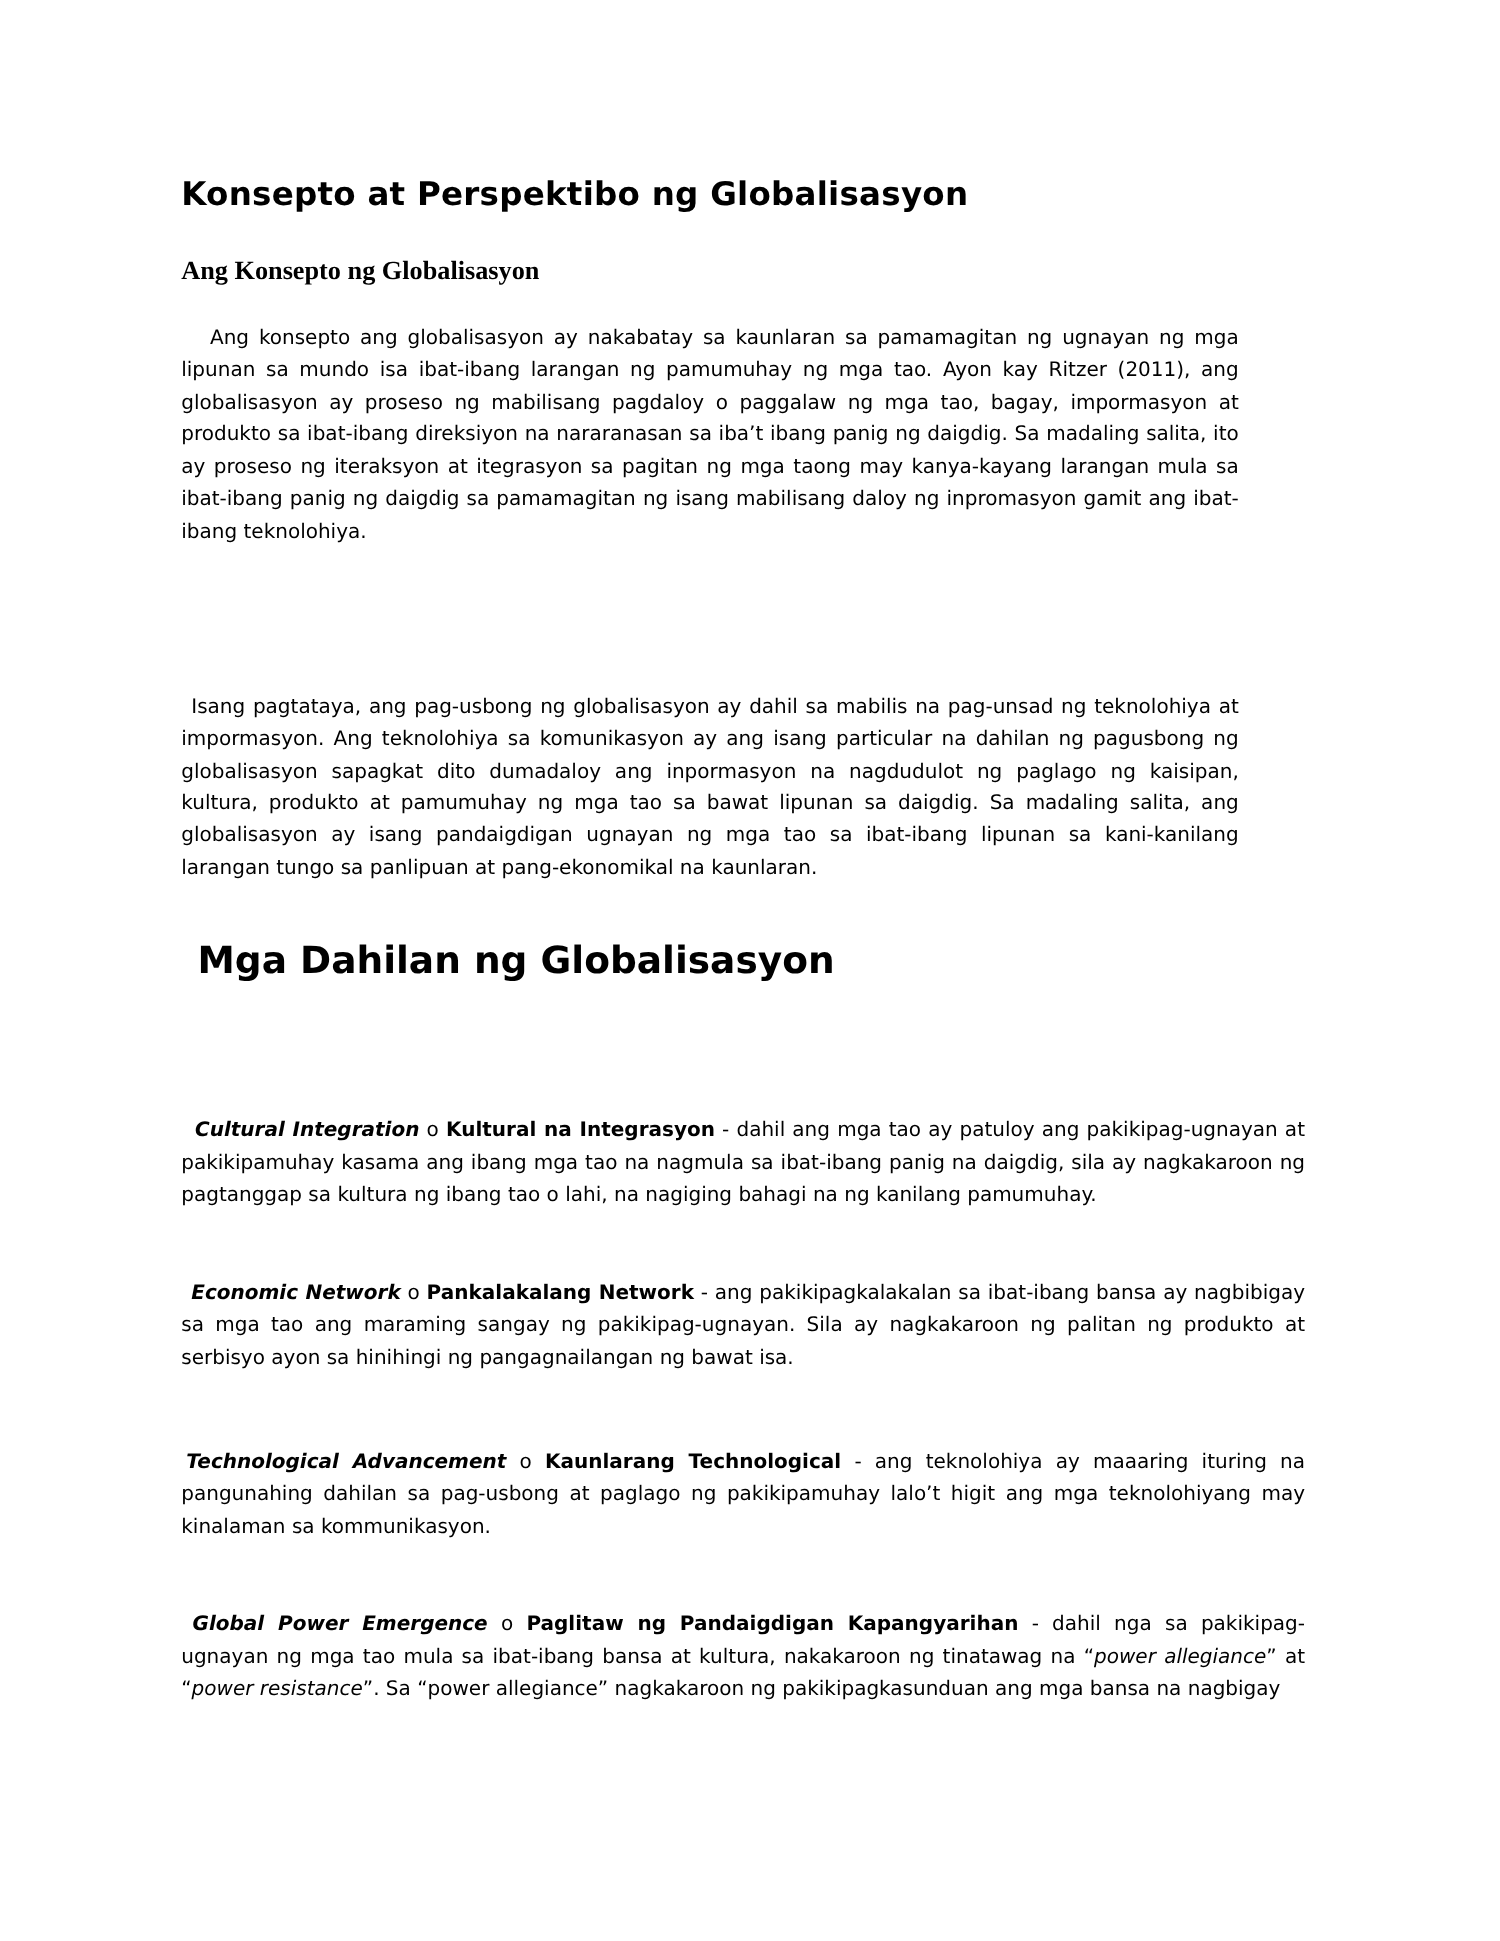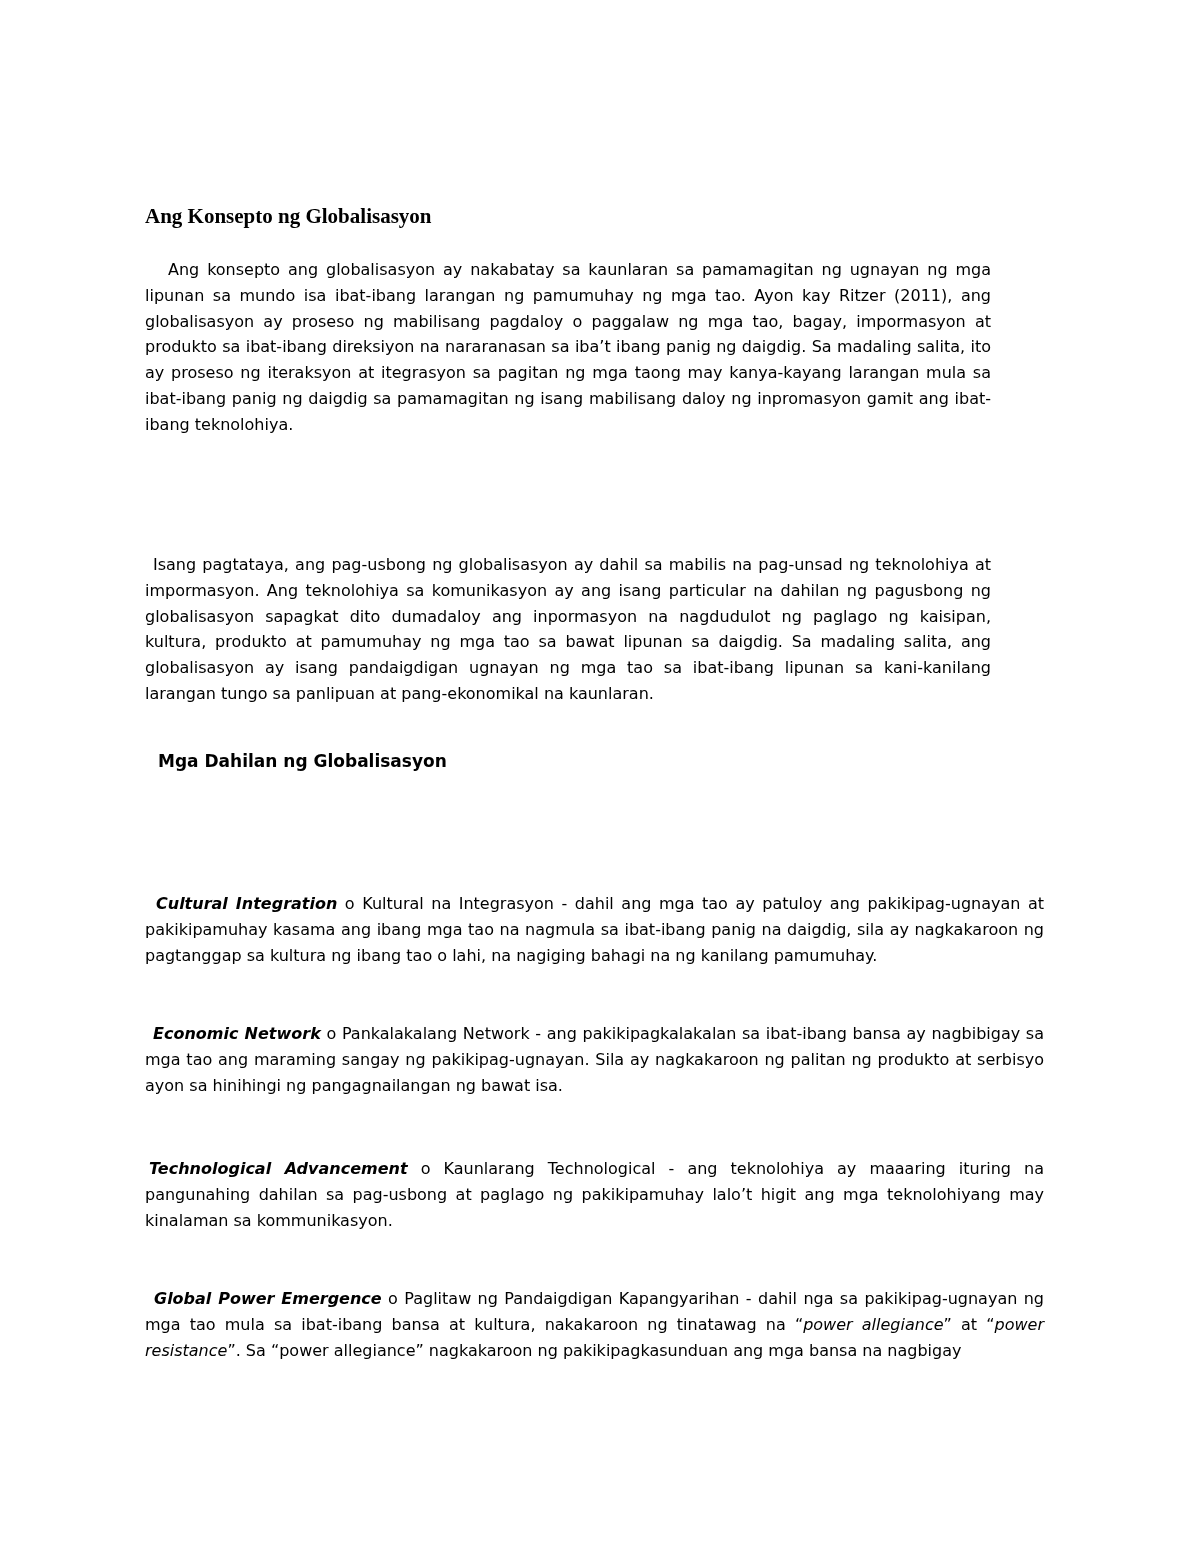--- a/index.html
+++ b/index.html
@@ -40,21 +40,21 @@
       font-size: 21px;
       font-weight: bold;
       margin: 0;
       white-space: nowrap;
       font-family: Liberation Serif, serif;
     }
     .h3 {
       position: absolute;
       left: 158px;
       top: 751px;
-      font-size: 17px;
+      font-size: 30px;
       font-weight: bold;
       margin: 0;
       white-space: nowrap;
     }
     .para {
       position: absolute;
       left: 145px;
       font-size: 16px;
       line-height: 25.8px;
       text-align: justify;
@@ -63,28 +63,29 @@
     .s1 { width: 846px; }
     .s2 { width: 899px; }
     .p1 { top: 257px; text-indent: 23px; }
     .p2 { top: 517px; text-indent: 8px; margin-top: 35px; }
     .p3 { top: 812px; text-indent: 5px; }
     .p4 { top: 891px; text-indent: 11px; }
     .p5 { top: 1021px; text-indent: 8px; }
     .p6 { top: 1156px; text-indent: 4px; }
     .p7 { top: 1286px; text-indent: 9px; }
     .term-en { font-style: italic; font-weight: bold; }
-    .term-tl { font-weight: normal; margin-top: 33px; }
+    .term-tl { font-weight: bold; margin-top: 33px; }
     .em { font-style: italic; margin-top: 28px; }
   </style>
 </head>
 <body>
 
 <div class="page">
 
+  <h1 class="h1">Konsepto at Perspektibo ng Globalisasyon</h1>
 
   <h2 class="h2">Ang Konsepto ng Globalisasyon</h2>
 
   <p class="para s1 p1">Ang konsepto ang globalisasyon ay nakabatay sa kaunlaran sa pamamagitan ng ugnayan ng mga lipunan sa mundo isa ibat-ibang larangan ng pamumuhay ng mga tao. Ayon kay Ritzer (2011), ang globalisasyon ay proseso ng mabilisang pagdaloy o paggalaw ng mga tao, bagay, impormasyon at produkto sa ibat-ibang direksiyon na nararanasan sa iba’t ibang panig ng daigdig.  Sa madaling salita, ito ay proseso ng iteraksyon at itegrasyon sa pagitan ng mga  taong may kanya-kayang larangan mula sa ibat-ibang panig ng daigdig sa  pamamagitan ng isang mabilisang daloy ng inpromasyon gamit ang ibat-ibang teknolohiya.</p>
 
   <p class="para s1 p2">Isang pagtataya, ang pag-usbong ng globalisasyon ay dahil sa mabilis na pag-unsad ng teknolohiya at impormasyon. Ang teknolohiya sa komunikasyon ay ang isang particular na dahilan ng pagusbong ng globalisasyon sapagkat dito dumadaloy ang inpormasyon na nagdudulot ng paglago ng kaisipan, kultura, produkto at pamumuhay ng mga tao sa bawat lipunan sa daigdig. Sa madaling salita, ang globalisasyon ay isang pandaigdigan ugnayan ng mga tao sa ibat-ibang lipunan sa kani-kanilang larangan tungo sa panlipuan at pang-ekonomikal na kaunlaran.</p>
 
   <h2 class="h3">Mga Dahilan ng Globalisasyon</h2>
 
 

